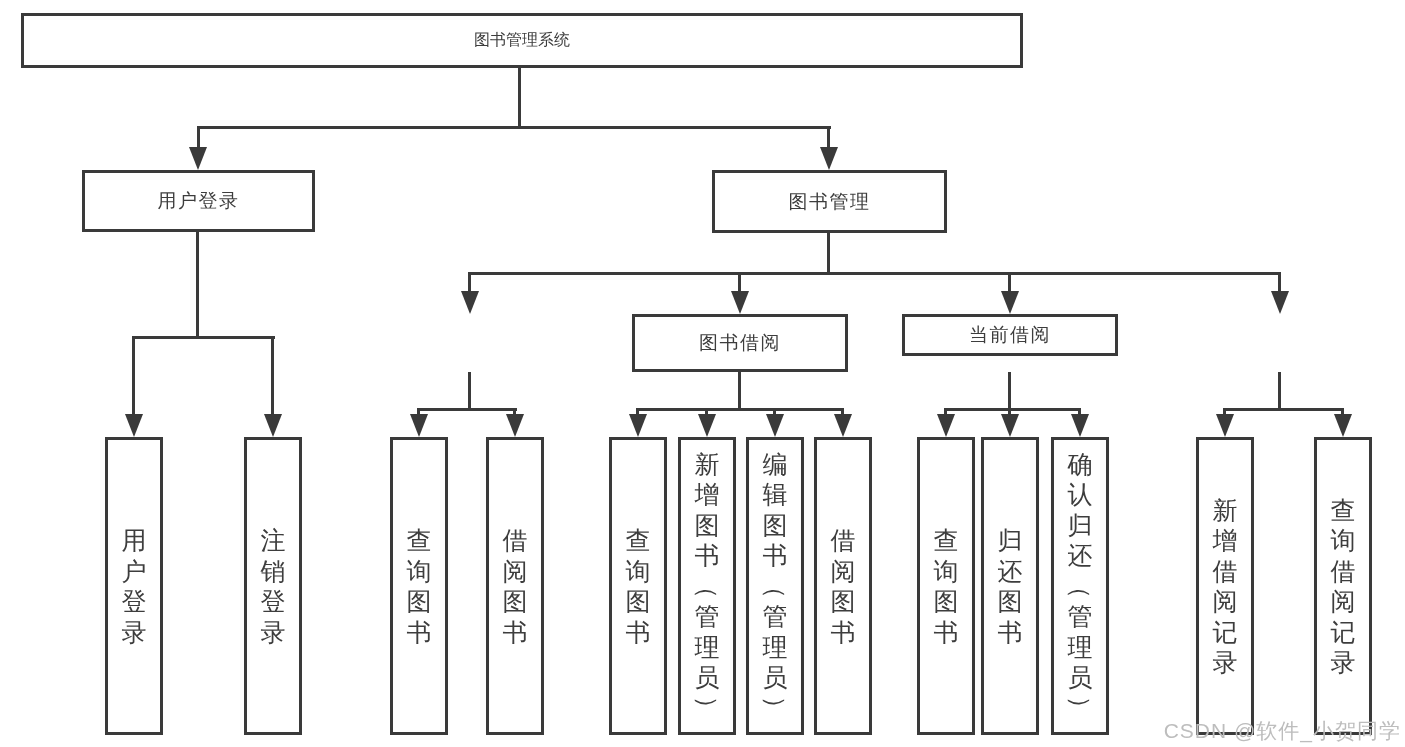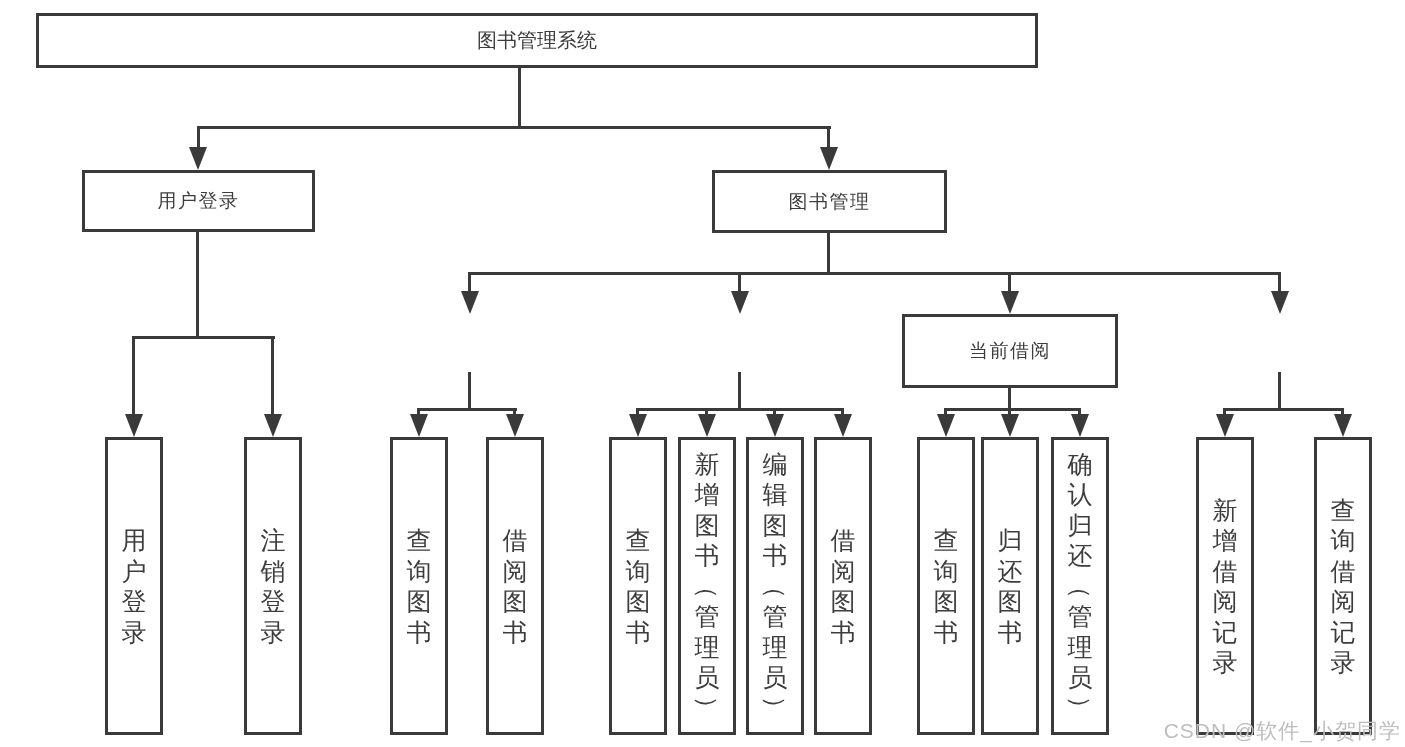--- a/index.html
+++ b/index.html
@@ -23,21 +23,21 @@
     box-sizing: border-box;
     background: #fff;
     border: 3px solid var(--line);
     display: flex;
     align-items: center;
     justify-content: center;
     color: var(--text);
     z-index: 2;
   }
   .hnode { font-size: 19px; letter-spacing: 1.5px; font-weight: 500; }
-  .rootnode { font-size: 20px; margin-left: 15px; }
+  .rootnode { font-size: 16px; }
   .leaf { z-index: 2; }
   .vchars {
     display: flex;
     flex-direction: column;
     align-items: center;
     font-size: 25px;
     line-height: 1.22;
     color: var(--text);
     font-weight: 500;
   }
@@ -98,21 +98,24 @@
   <div class="line" style="left:468px;top:272px;width:813px;height:3px"></div>
   <div class="line" style="left:468px;top:272px;width:3px;height:21px"></div>
   <div class="arrow" style="left:461px;top:291px"></div>
   <div class="line" style="left:738px;top:272px;width:3px;height:21px"></div>
   <div class="arrow" style="left:731px;top:291px"></div>
   <div class="line" style="left:1008px;top:272px;width:3px;height:21px"></div>
   <div class="arrow" style="left:1001px;top:291px"></div>
   <div class="line" style="left:1278px;top:272px;width:3px;height:21px"></div>
   <div class="arrow" style="left:1271px;top:291px"></div>
 
-  <div class="node hnode" style="left:902px;top:314px;width:216px;height:74px">
+  <div class="node hnode" style="left:632px;top:314px;width:216px;height:58px">
+    <span>图书借阅</span>
+  </div>
+  <div class="node hnode" style="left:902px;top:314px;width:216px;height:42px">
     <span>当前借阅</span>
   </div>
 
   <div class="line" style="left:468px;top:372px;width:3px;height:38px"></div>
   <div class="line" style="left:738px;top:372px;width:3px;height:38px"></div>
   <div class="line" style="left:1008px;top:372px;width:3px;height:38px"></div>
   <div class="line" style="left:1278px;top:372px;width:3px;height:38px"></div>
 
   <div class="line" style="left:417px;top:408px;width:100px;height:3px"></div>
   <div class="line" style="left:636px;top:408px;width:208px;height:3px"></div>

